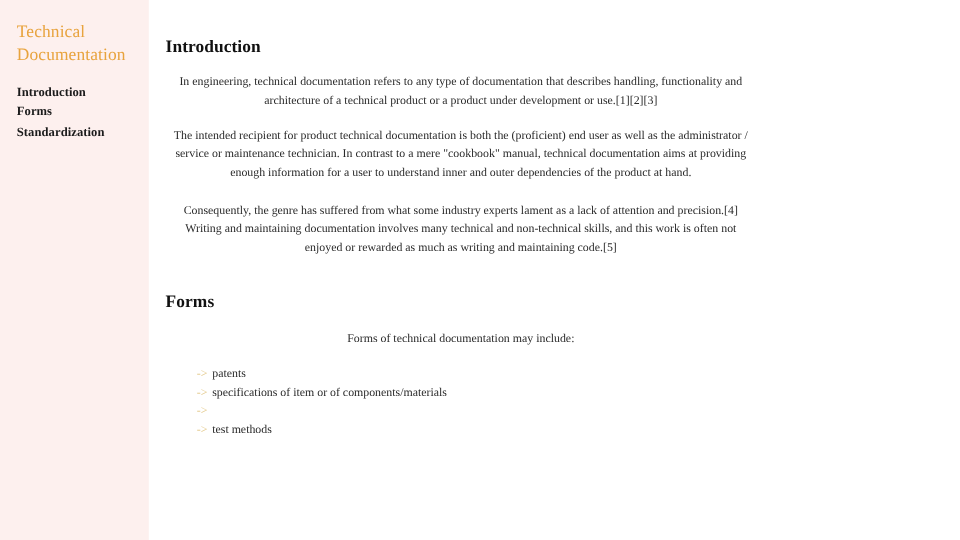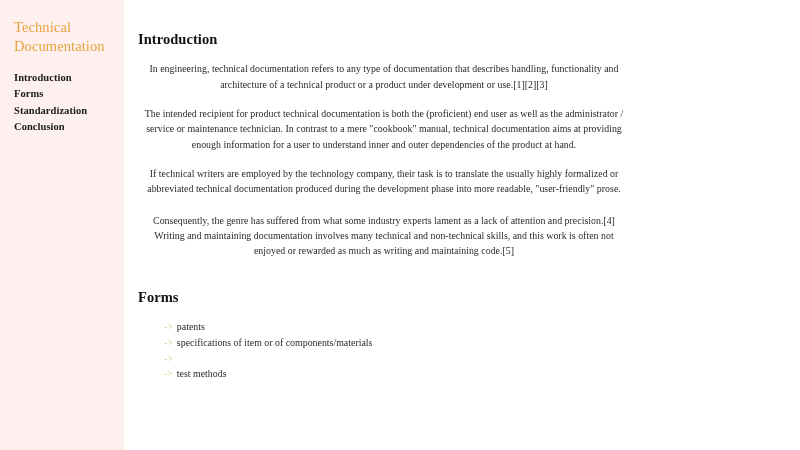--- a/index.html
+++ b/index.html
@@ -110,39 +110,38 @@
 <body>
 
 <div class="page">
 
   <aside class="sidebar">
     <h1 class="site-title">Technical Documentation</h1>
     <ul class="nav">
       <li class="nav-item">Introduction</li>
       <li class="nav-item">Forms</li>
       <li class="nav-item">Standardization</li>
-      <li class="nav-item">Conclusion</li>
     </ul>
   </aside>
 
   <main class="content">
     <div class="content-inner">
 
       <section>
         <h2 class="section-heading">Introduction</h2>
         <p class="para">In engineering, technical documentation refers to any type of documentation that describes handling, functionality and architecture of a technical product or a product under development or use.[1][2][3]</p>
         <p class="para">The intended recipient for product technical documentation is both the (proficient) end user as well as the administrator / service or maintenance technician. In contrast to a mere "cookbook" manual, technical documentation aims at providing enough information for a user to understand inner and outer dependencies of the product at hand.</p>
-        <p class="para">If technical writers are employed by the technology company, their task is to translate the usually highly formalized or abbreviated technical documentation produced during the development phase into more readable, "user-friendly" prose.</p>
         <p class="para">Consequently, the genre has suffered from what some industry experts lament as a lack of attention and precision.[4] Writing and maintaining documentation involves many technical and non-technical skills, and this work is often not enjoyed or rewarded as much as writing and maintaining code.[5]</p>
       </section>
 
       <div class="section-gap"></div>
 
       <section>
         <h2 class="section-heading secondary">Forms</h2>
+        <p class="para">Forms of technical documentation may include:</p>
         <ul class="list">
           <li class="list-item">
             <span class="list-marker">-&gt;</span>
             <span>patents</span>
           </li>
           <li class="list-item">
             <span class="list-marker">-&gt;</span>
             <span>specifications of item or of components/materials</span>
           </li>
           <li class="list-item">

